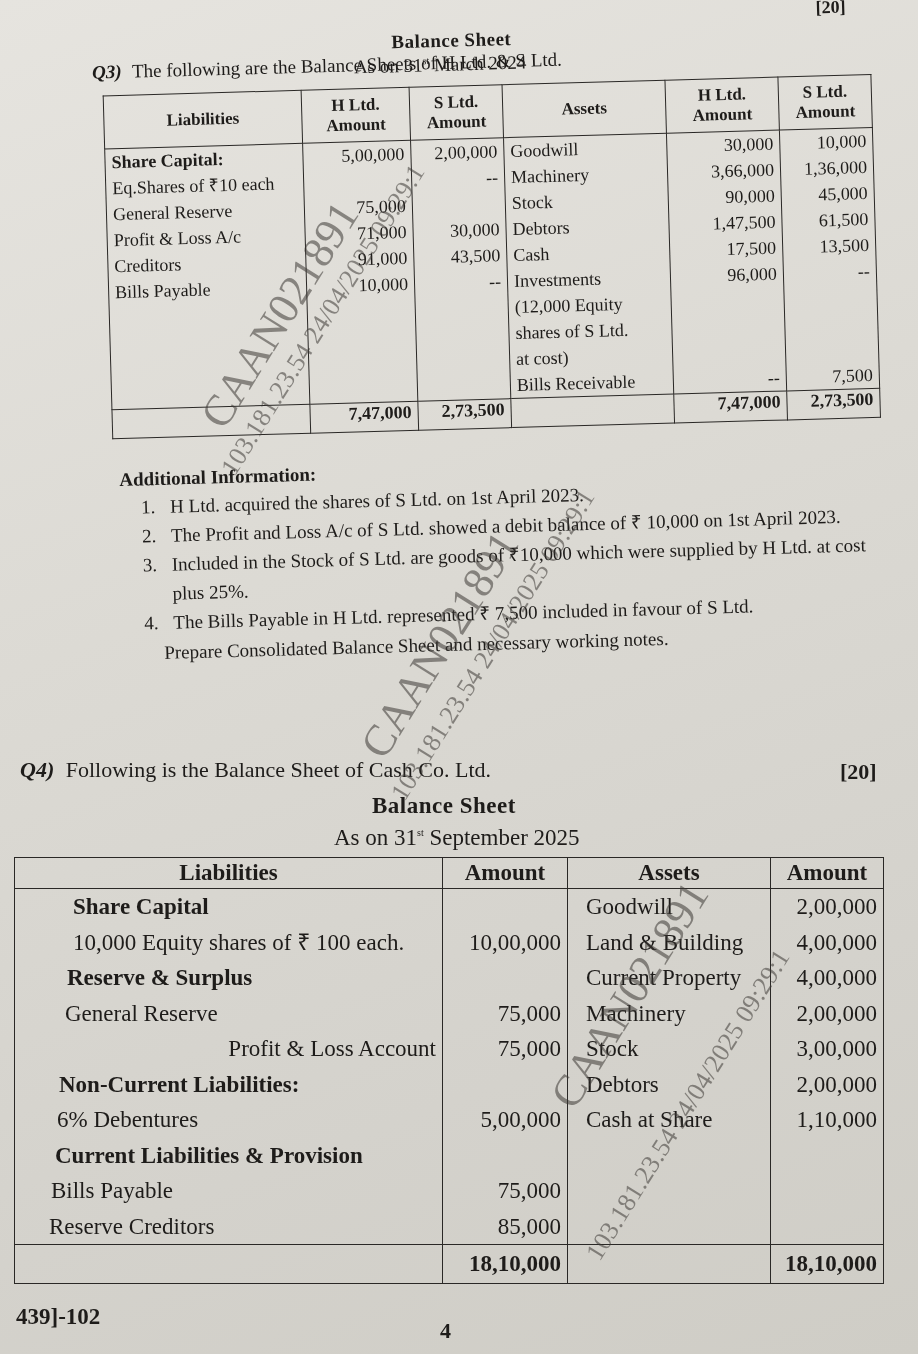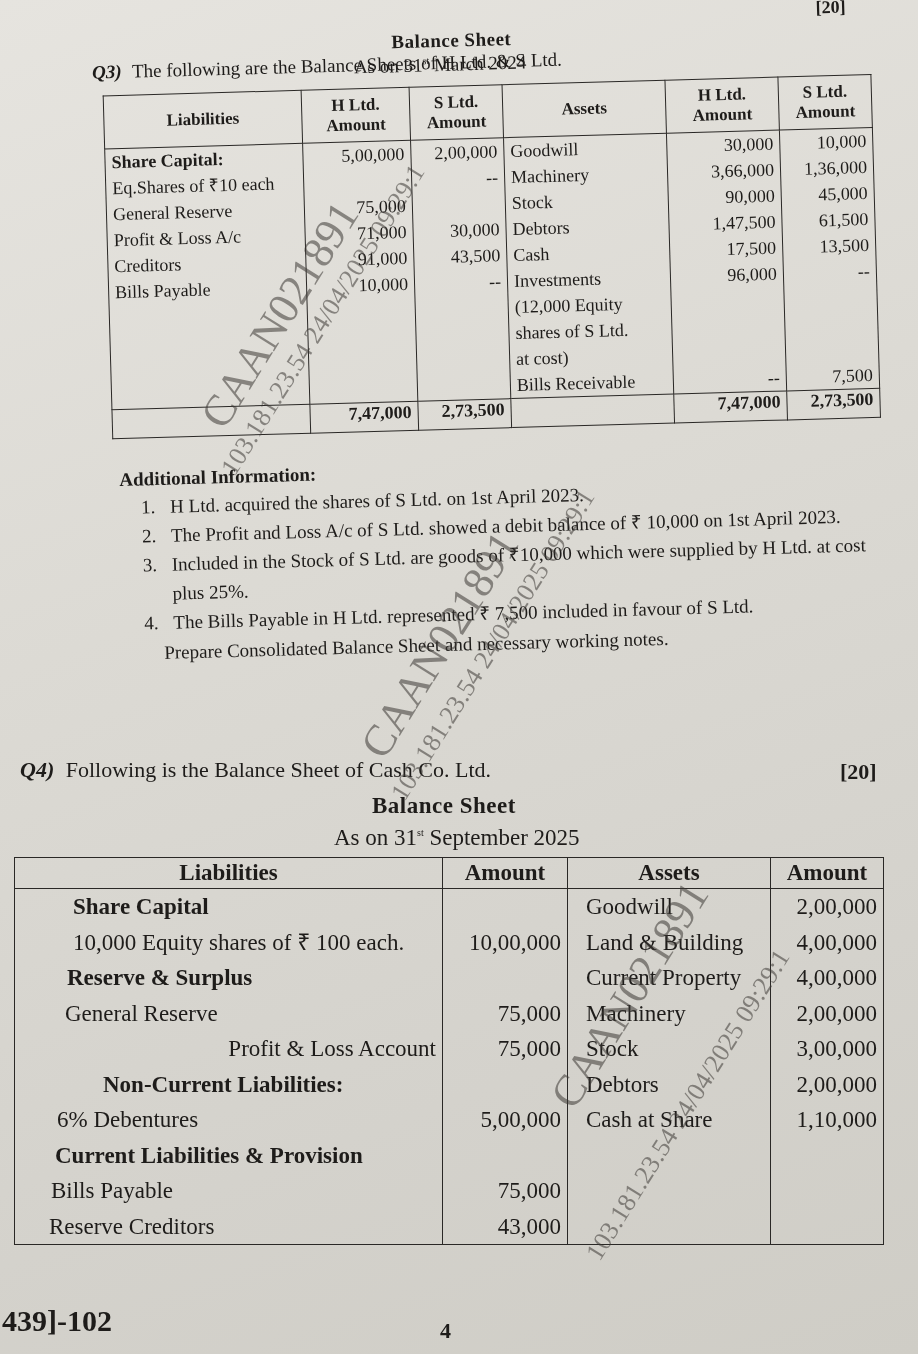--- a/index.html
+++ b/index.html
@@ -39,21 +39,21 @@
   .q4 .marks { left:840px; top:4px; font-size:22px; }
   .q4 .bs-title { left:372px; top:38px; font-size:23px; }
   .q4 .bs-date { left:334px; top:70px; font-size:23px; }
 
   table.bs2 { position:absolute; left:14px; top:102px; border-collapse:collapse; font-size:23px; }
   table.bs2 td, table.bs2 th { border:1.5px solid #2a2826; padding:0 6px; vertical-align:top; }
   table.bs2 th { font-weight:bold; text-align:center; height:30px; line-height:30px; }
   table.bs2 .lines div { line-height:35.5px; }
   table.bs2 .tot td { height:38px; line-height:38px; font-size:23px; }
 
-  .footer-code { position:absolute; left:2px; top:1304px; font-size:30px; font-weight:bold;text-align:right; }
+  .footer-code { position:absolute; left:16px; top:1304px; font-size:23px; font-weight:bold;text-align:right; }
   .page-no { position:absolute; left:440px; top:1318px; font-size:22px; font-weight:bold; }
 
   .wm { position:absolute; color:rgba(60,56,52,0.55); font-family:"Liberation Serif", serif; pointer-events:none; white-space:nowrap; transform-origin:0 0; }
 </style>
 </head>
 <body>
 
 <div class="page">
 
   <div class="q3">
@@ -181,57 +181,63 @@
         <th style="width:190px">Assets</th>
         <th style="width:100px">Amount</th>
       </tr>
       <tr>
         <td class="lines" style="padding-left:40px;">
           <div class="bold" style="padding-left:18px;">Share Capital</div>
           <div style="padding-left:18px;">10,000 Equity shares of ₹ 100 each.</div>
           <div class="bold" style="padding-left:12px;">Reserve &amp; Surplus</div>
           <div style="padding-left:10px;">General Reserve</div>
           <div style="padding-left:6px;text-align:right;">Profit &amp; Loss Account</div>
-          <div class="bold" style="padding-left:4px;margin-left:44px;">Non-Current Liabilities:</div>
+          <div class="bold" style="padding-left:4px;">Non-Current Liabilities:</div>
           <div style="padding-left:2px;">6% Debentures</div>
           <div class="bold">Current Liabilities &amp; Provision</div>
           <div style="margin-left:-4px;">Bills Payable</div>
           <div style="margin-left:-6px;">Reserve Creditors</div>
         </td>
         <td class="lines num">
           <div>&nbsp;</div>
           <div>10,00,000</div>
           <div>&nbsp;</div>
           <div>75,000</div>
           <div>75,000</div>
           <div>&nbsp;</div>
           <div>5,00,000</div>
           <div>&nbsp;</div>
           <div>75,000</div>
-          <div>43,000</div>
+          <div>85,000</div>
         </td>
         <td class="lines" style="padding-left:18px;">
           <div>Goodwill</div>
           <div>Land &amp; Building</div>
           <div>Current Property</div>
           <div>Machinery</div>
           <div>Stock</div>
           <div>Debtors</div>
           <div>Cash at Share</div>
         </td>
         <td class="lines num">
           <div>2,00,000</div>
           <div>4,00,000</div>
           <div>4,00,000</div>
           <div>2,00,000</div>
           <div>3,00,000</div>
           <div>2,00,000</div>
           <div>1,10,000</div>
         </td>
       </tr>
+      <tr class="tot">
+        <td></td>
+        <td class="num">18,10,000</td>
+        <td></td>
+        <td class="num">18,10,000</td>
+      </tr>
     </tbody>
       </table>
   </div>
 
   <div class="footer-code">439]-102</div>
   <div class="page-no">4</div>
 
   <div class="wm" style="left:190px; top:410px; font-size:44px; transform:rotate(-58deg);">CAAN021891</div>
   <div class="wm" style="left:215px; top:465px; font-size:26px; transform:rotate(-58deg);">103.181.23.54 24/04/2025 09:29:1</div>
   <div class="wm" style="left:350px; top:740px; font-size:44px; transform:rotate(-58deg);">CAAN021891</div>

